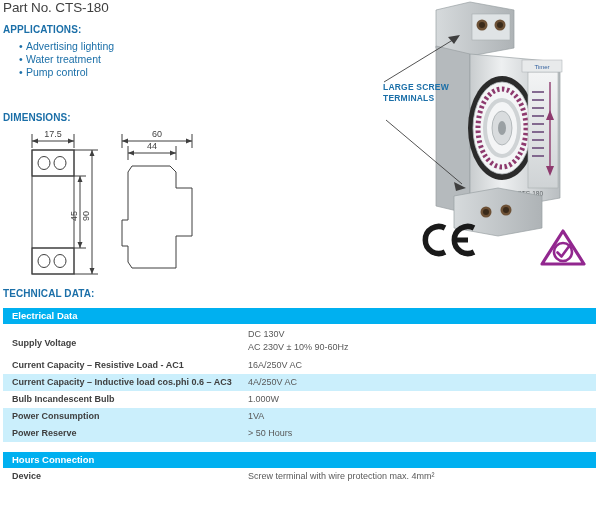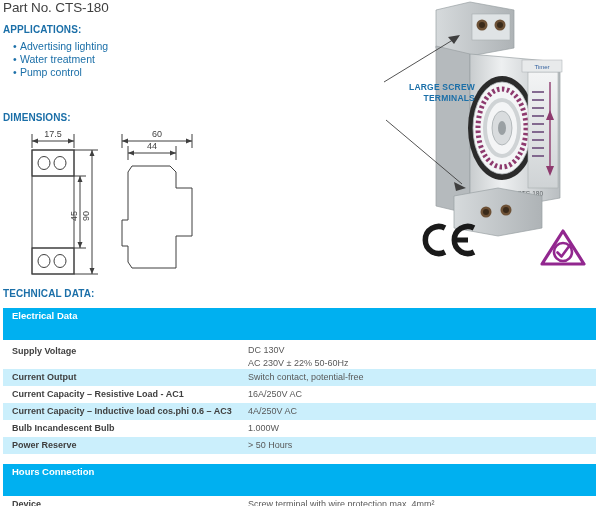--- a/index.html
+++ b/index.html
@@ -34,21 +34,21 @@
     position: absolute;
     left: 3px;
     top: 24px;
     font-size: 10px;
     font-weight: bold;
     color: #1b6fa8;
     letter-spacing: 0.1px;
   }
   .app-list {
     position: absolute;
-    left: 13px;
+    left: 19px;
     top: 40px;
     margin: 0;
     padding: 0;
     list-style: none;
   }
   .app-list li {
     font-size: 10.5px;
     color: #1b6fa8;
     line-height: 13.2px;
     white-space: nowrap;
@@ -89,21 +89,21 @@
     left: 410px;
     top: 0px;
     width: 190px;
     height: 250px;
   }
   .callout-label {
     position: absolute;
     left: 383px;
     top: 82px;
     width: 92px;
-    text-align: right;
+    text-align: left;
     font-size: 8.5px;
     font-weight: bold;
     color: #1b6fa8;
     line-height: 11px;
     letter-spacing: 0.2px;
   }
   .callout-lines {
     position: absolute;
     left: 370px;
     top: 20px;
@@ -130,21 +130,21 @@
   }
   .tech-table td {
     padding: 0;
     vertical-align: top;
   }
   .sec-head td {
     background: #00b0f0;
     color: #ffffff;
     font-size: 9.5px;
     font-weight: bold;
-    height: 32px;
+    height: 16px;
     line-height: 15px;
     padding-left: 9px;
   }
   .row td {
     font-size: 9px;
     height: 17px;
     line-height: 17px;
   }
   .row td.label {
     padding-left: 9px;
@@ -160,21 +160,21 @@
   .row.alt td {
     background: #cbeffc;
   }
   .row.tall td {
     height: 25px;
     line-height: 12.5px;
     padding-top: 4px;
   }
   .row.tall td.label {
     line-height: 22px;
-    padding-top: 0;
+    padding-top: 8px;
   }
   .spacer td {
     height: 10px;
     background: #ffffff;
   }
   .val-line { display: block; }
 </style>
 </head>
 <body>
 
@@ -347,38 +347,38 @@
         <col>
       </colgroup>
     <tbody>
       <tr class="sec-head">
         <td colspan="2">Electrical Data</td>
       </tr>
       <tr class="row tall">
         <td class="label">Supply Voltage</td>
         <td class="value">
           <span class="val-line">DC 130V</span>
-          <span class="val-line">AC 230V ± 22% 50-60Hz</span>
+          <span class="val-line">AC 230V ± 10% 90-60Hz</span>
         </td>
-      </tr>
-      <tr class="row alt">
-        <td class="label">Current Output</td>
-        <td class="value">Switch contact, potential-free</td>
       </tr>
       <tr class="row">
         <td class="label">Current Capacity – Resistive Load - AC1</td>
         <td class="value">16A/250V AC</td>
       </tr>
       <tr class="row alt">
         <td class="label">Current Capacity – Inductive load cos.phi 0.6 – AC3</td>
         <td class="value">4A/250V AC</td>
       </tr>
       <tr class="row">
         <td class="label">Bulb Incandescent Bulb</td>
         <td class="value">1.000W</td>
+      </tr>
+      <tr class="row alt">
+        <td class="label">Power Consumption</td>
+        <td class="value">1VA</td>
       </tr>
       <tr class="row alt">
         <td class="label">Power Reserve</td>
         <td class="value">&gt; 50 Hours</td>
       </tr>
       <tr class="spacer">
           <td colspan="2"></td>
         </tr>
       <tr class="sec-head">
         <td colspan="2">Hours Connection</td>

